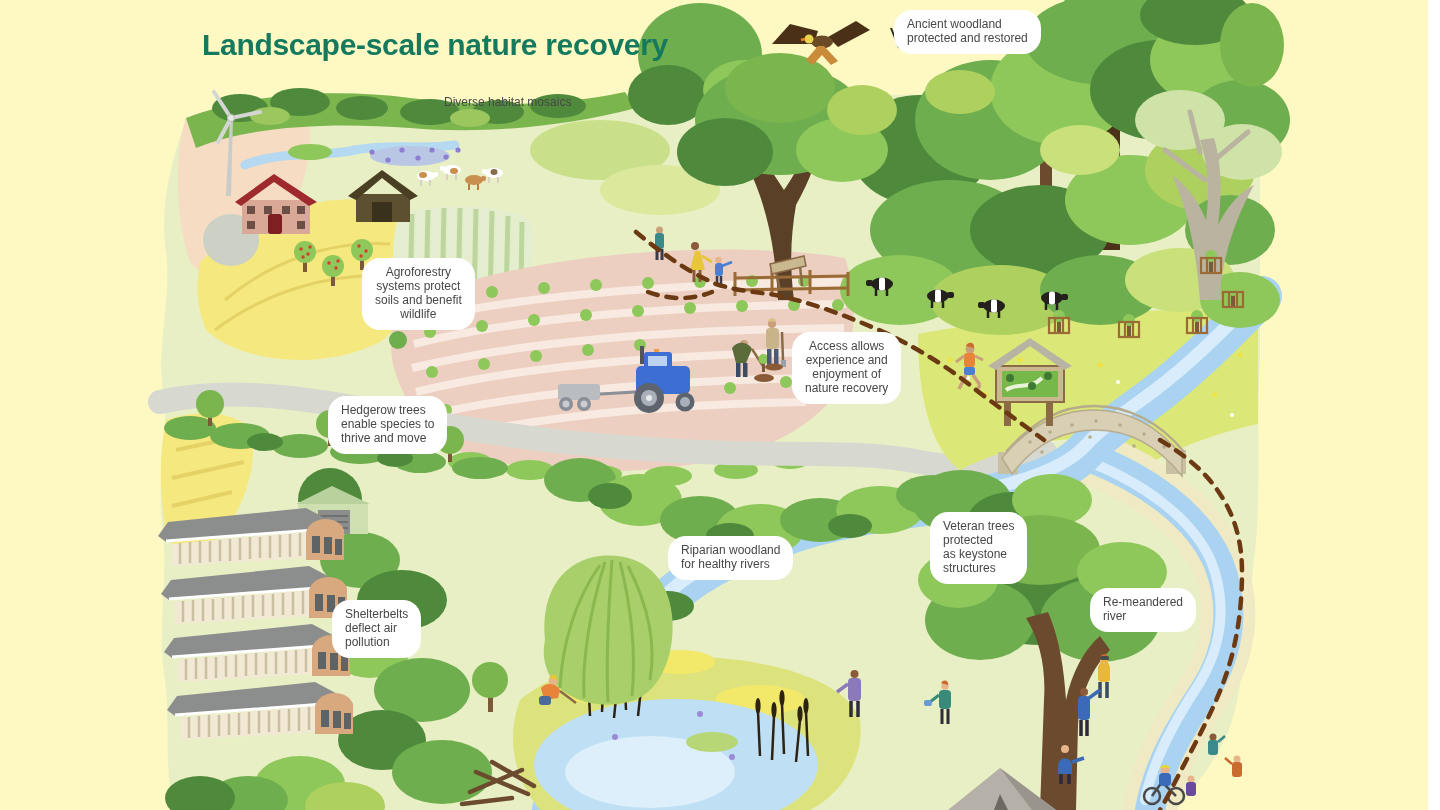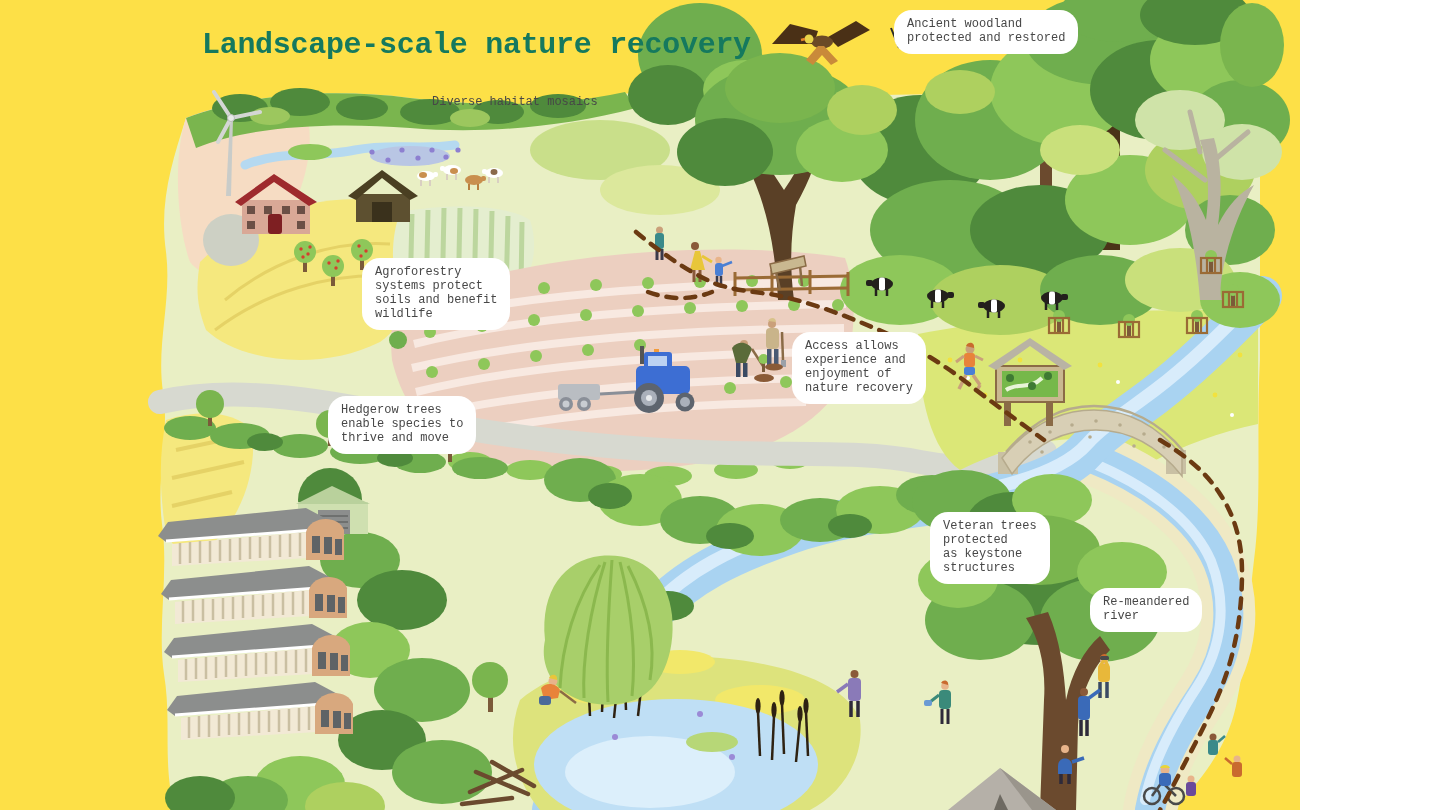--- a/index.html
+++ b/index.html
@@ -1,24 +1,24 @@
 <!DOCTYPE html>
 <html><head>
 <meta charset="utf-8">
 <style>
   html,body{margin:0;padding:0;background:#fff}
-  .stage{position:relative;width:1300px;height:810px;overflow:hidden;background:#fde047;
-         font-family:Liberation Mono, monospace}
+  .stage{position:relative;width:1428px;height:810px;overflow:hidden;background:#fef9c3;
+         font-family:Liberation Sans, sans-serif}
   .scene{position:absolute;left:0;top:0}
   .title{position:absolute;left:202px;top:28px;margin:0;font-size:30px;font-weight:700;
          color:#15795e;letter-spacing:-0.3px}
   .callout{position:absolute;background:#fff;border-radius:18px;padding:8px 13px;
            font-size:12px;line-height:1.16;color:#474747;white-space:pre-line}
   .callout--plain{background:transparent;padding:0;border-radius:0}
-  .center{}
+  .center{text-align:center}
 </style>
 </head>
 <body>
 
 <div class="stage">
 
 <svg class="scene" width="1440" height="810" viewBox="0 0 1440 810">
 
   <g>
     <path d="M186,118 C250,94 330,88 410,98 C480,106 550,108 620,94 C700,88 780,98 880,95
@@ -740,32 +740,37 @@
     <path d="M33,23 L29,24" stroke="#e8882a" stroke-width="2.5"></path>
   </g>
 
   <path d="M891,28 L899,48" stroke="#2a2a2a" stroke-width="2"></path>
 </svg>
 
 <h1 class="title">Landscape-scale nature recovery</h1>
 
 <div class="callout" style="left:894px;top:10px">Ancient woodland
 protected and restored</div>
-<div class="callout callout--plain" style="left:432px;top:96px">Diverse habitat mosaics</div>
+<div class="callout callout--plain" style="left:444px;top:96px">Diverse habitat mosaics</div>
 <div class="callout center" style="left:362px;top:258px">Agroforestry
 systems protect
 soils and benefit
 wildlife</div>
 <div class="callout" style="left:328px;top:396px">Hedgerow trees
 enable species to
 thrive and move</div>
 <div class="callout center" style="left:792px;top:332px">Access allows
 experience and
 enjoyment of
 nature recovery</div>
+<div class="callout" style="left:668px;top:536px">Riparian woodland
+for healthy rivers</div>
 <div class="callout" style="left:930px;top:512px">Veteran trees
 protected
 as keystone
 structures</div>
 <div class="callout" style="left:1090px;top:588px">Re-meandered
 river</div>
+<div class="callout" style="left:332px;top:600px">Shelterbelts
+deflect air
+pollution</div>
 
 </div>
 
 </body></html>

